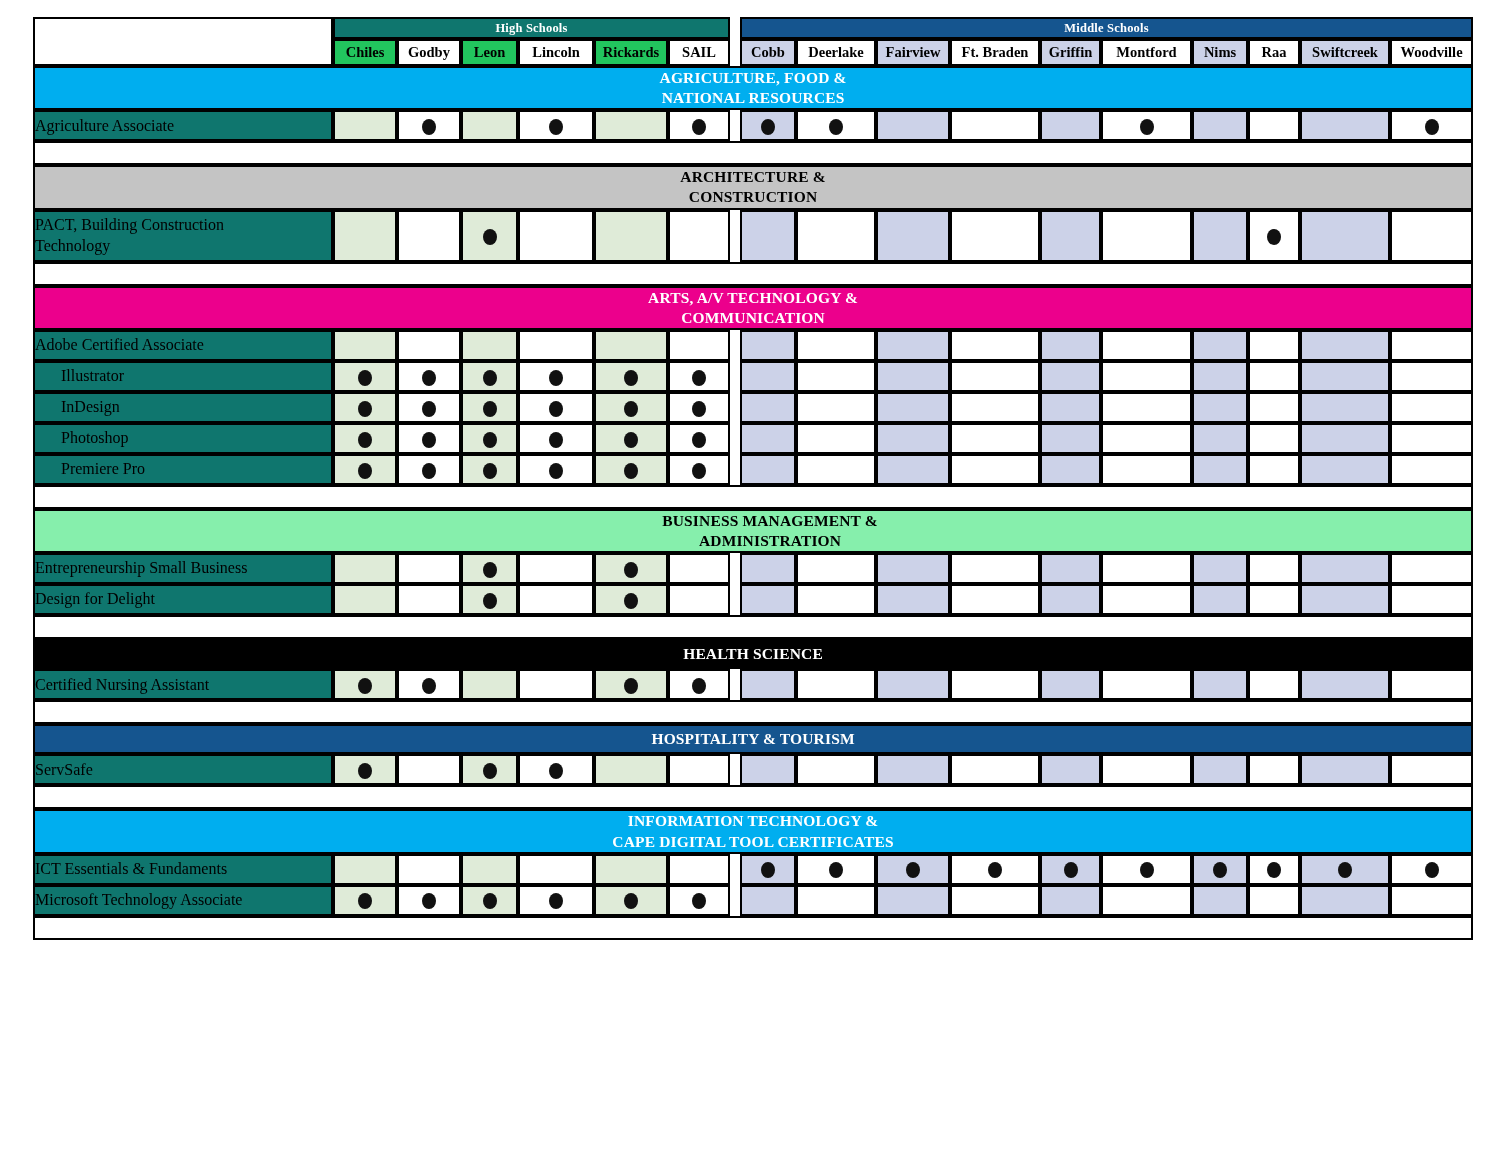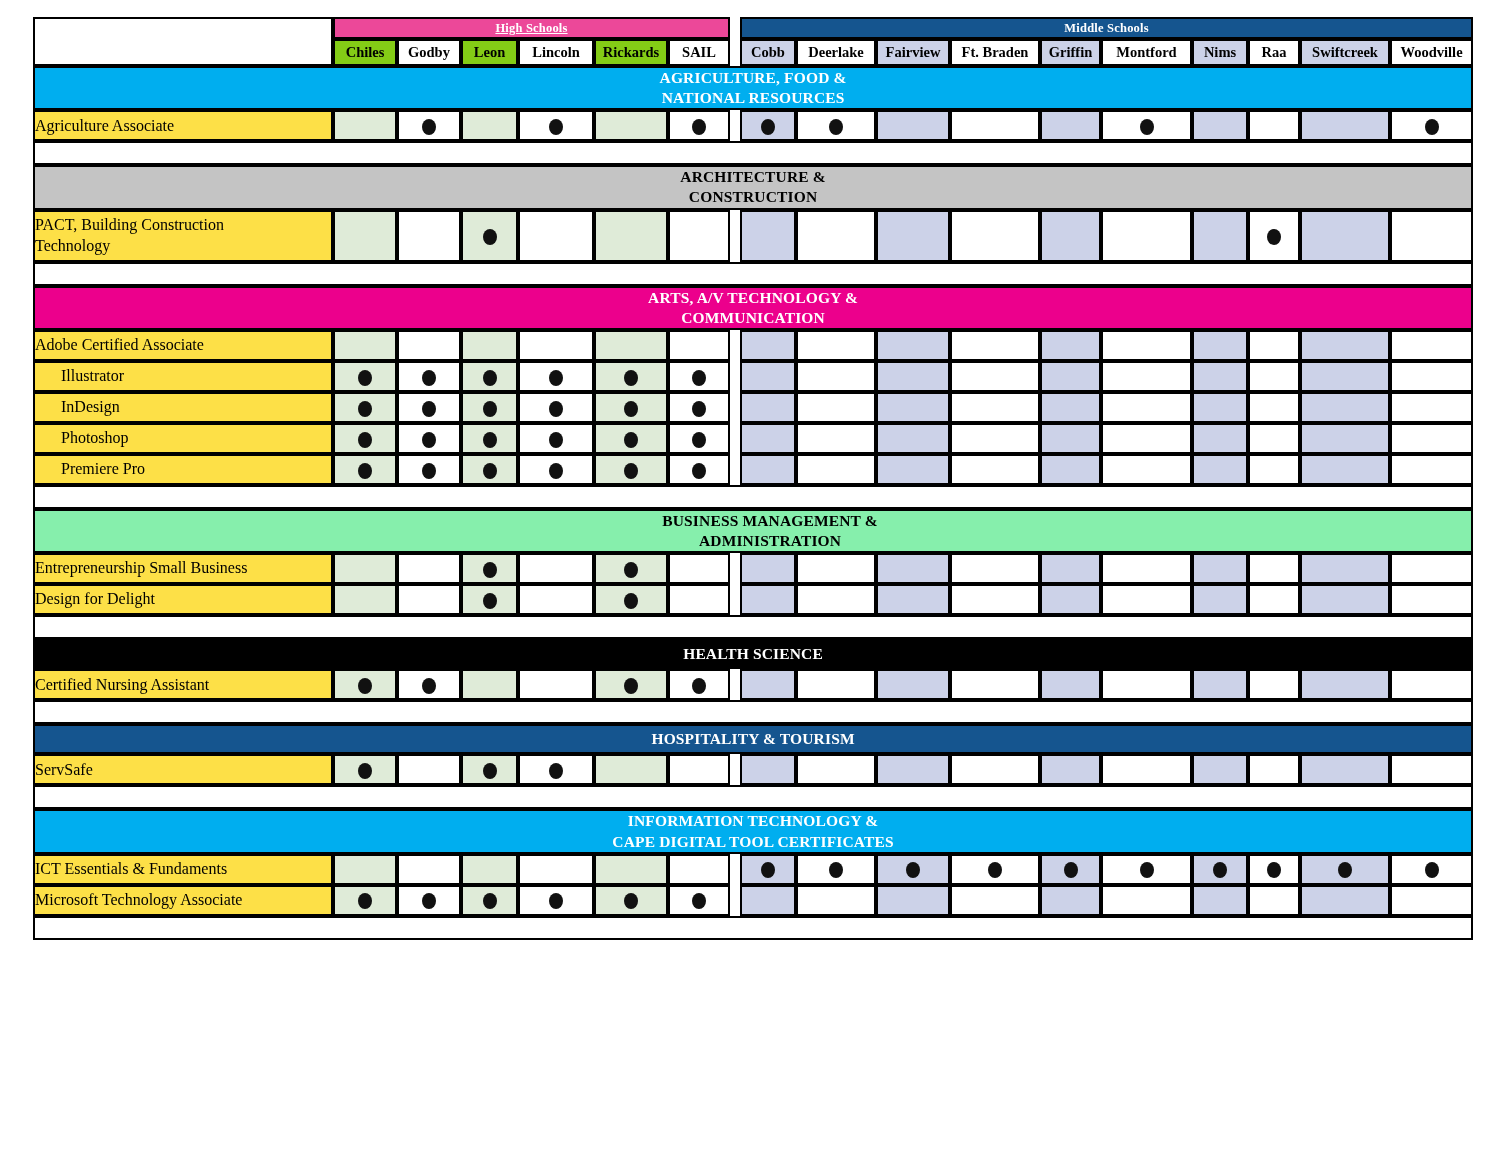--- a/index.html
+++ b/index.html
@@ -78,21 +78,21 @@
   .school {
     height: 27px;
     text-align: center;
     font-weight: bold;
     font-size: 14.5px;
     border: 2px solid #000;
     box-sizing: border-box;
     background: #ffffff;
     white-space: nowrap;
   }
-  .school.alt-hs { background: #84cc16; }
+  .school.alt-hs { background: #22c55e; }
   .school.alt-ms { background: #ccd2e8; }
 
   .corner {
     border: 2px solid #000;
     background: #fff;
     box-sizing: border-box;
   }
 
   
   .cat {
@@ -105,21 +105,21 @@
     padding: 4px 0 5px 6px;
     letter-spacing: .15px;
     text-align: center;
   }
   .cat.one-line { padding-top: 3px; padding-bottom: 3px; }
 
   
   .lbl {
     border: 2px solid #000;
     box-sizing: border-box;
-    background: #fde047;
+    background: #0f766e;
     font-size: 16px;
     line-height: 1.28;
     padding: 4px 4px 4px 7px;
     text-align: left;
   }
   .lbl.sub { padding-left: 26px; margin-left: 20px; }
 
   
   .cell {
     border: 2px solid #000;
@@ -173,21 +173,21 @@
           <col style="width: 61px;">
           <col style="width: 91px;">
           <col style="width: 56px;">
           <col style="width: 52px;">
           <col style="width: 90px;">
           <col style="width: 83px;">
         </colgroup>
       <tbody id="cert-body">
           <tr>
             <td class="corner" rowspan="2"></td>
-            <td class="grp grp-hs" colspan="6" style="background: #ec4899; text-decoration: underline;">High Schools</td>
+            <td class="grp grp-hs" colspan="6" style="background: #0f766e;">High Schools</td>
             <td class="gapcol" rowspan="2"></td>
             <td class="grp grp-ms" colspan="10" style="background: rgb(21, 85, 143);">Middle Schools</td>
           </tr>
           <tr>
             <td class="school alt-hs">Chiles</td>
             <td class="school">Godby</td>
             <td class="school alt-hs">Leon</td>
             <td class="school">Lincoln</td>
             <td class="school alt-hs">Rickards</td>
             <td class="school">SAIL</td>

